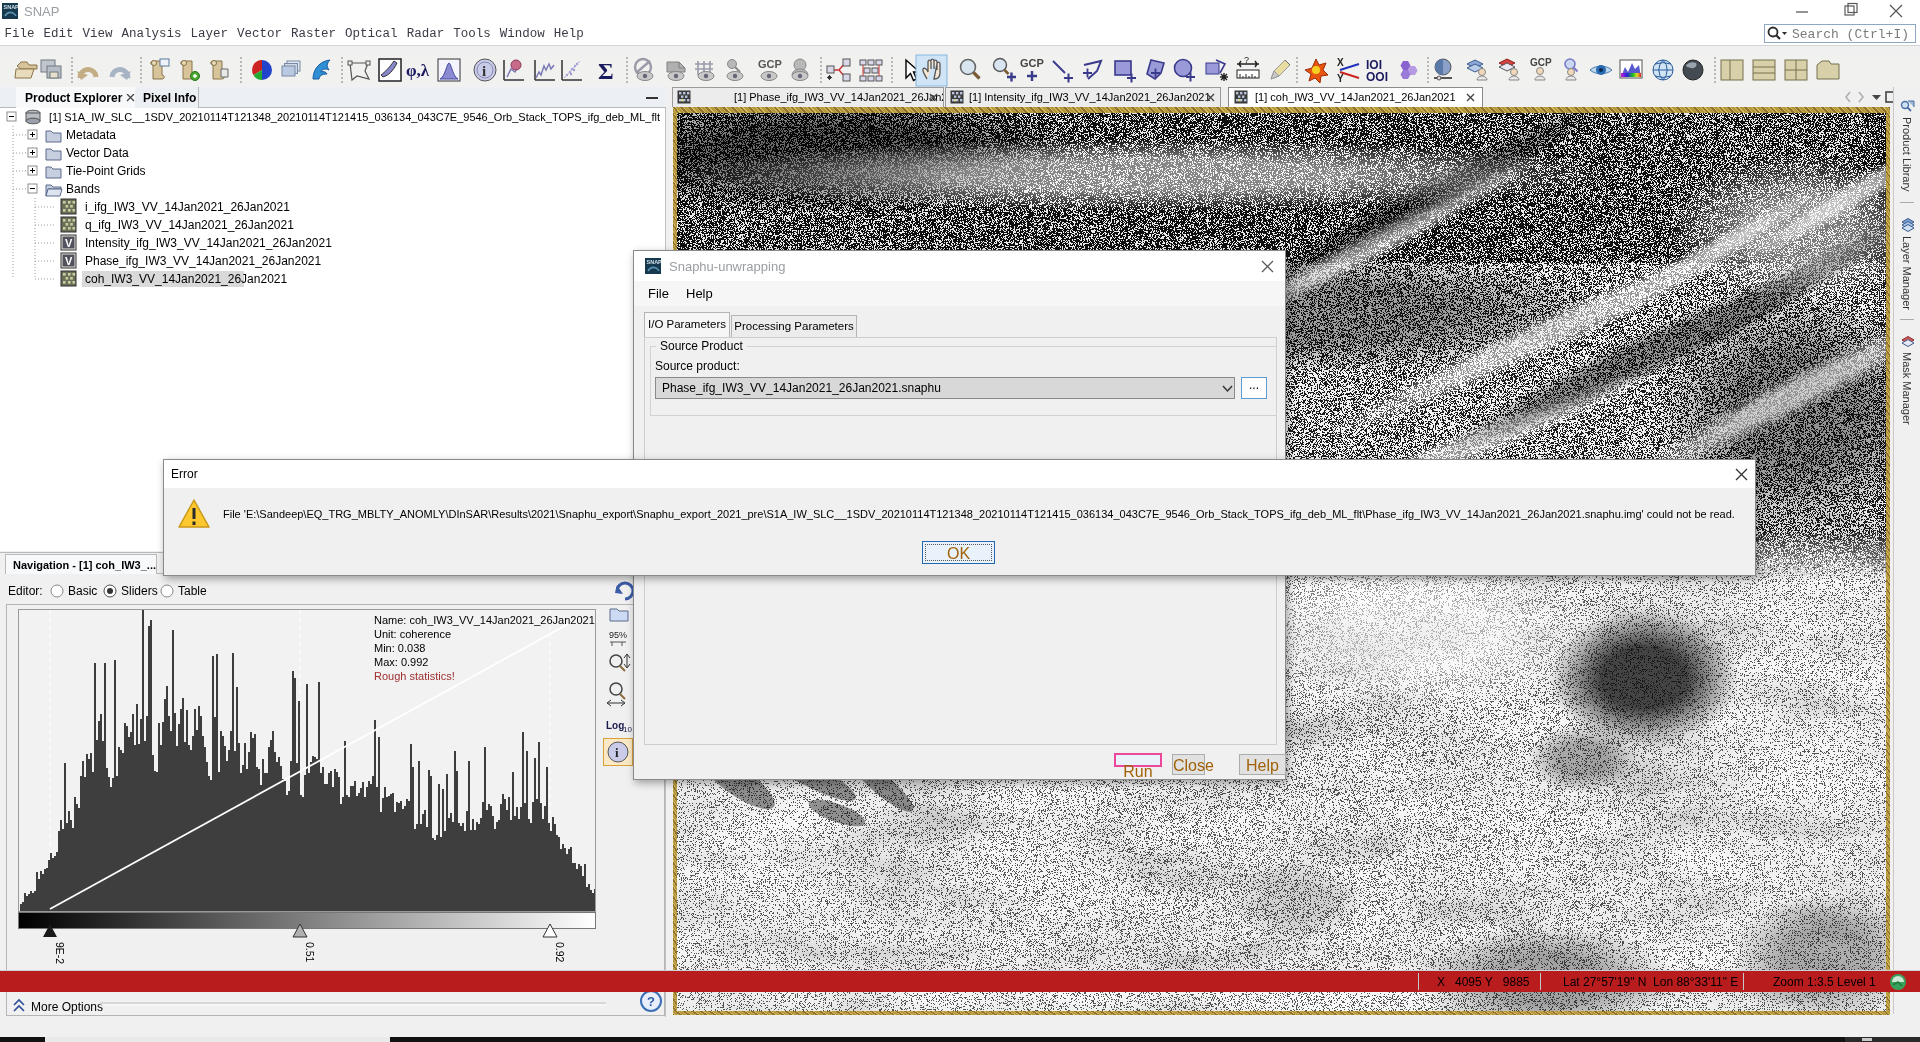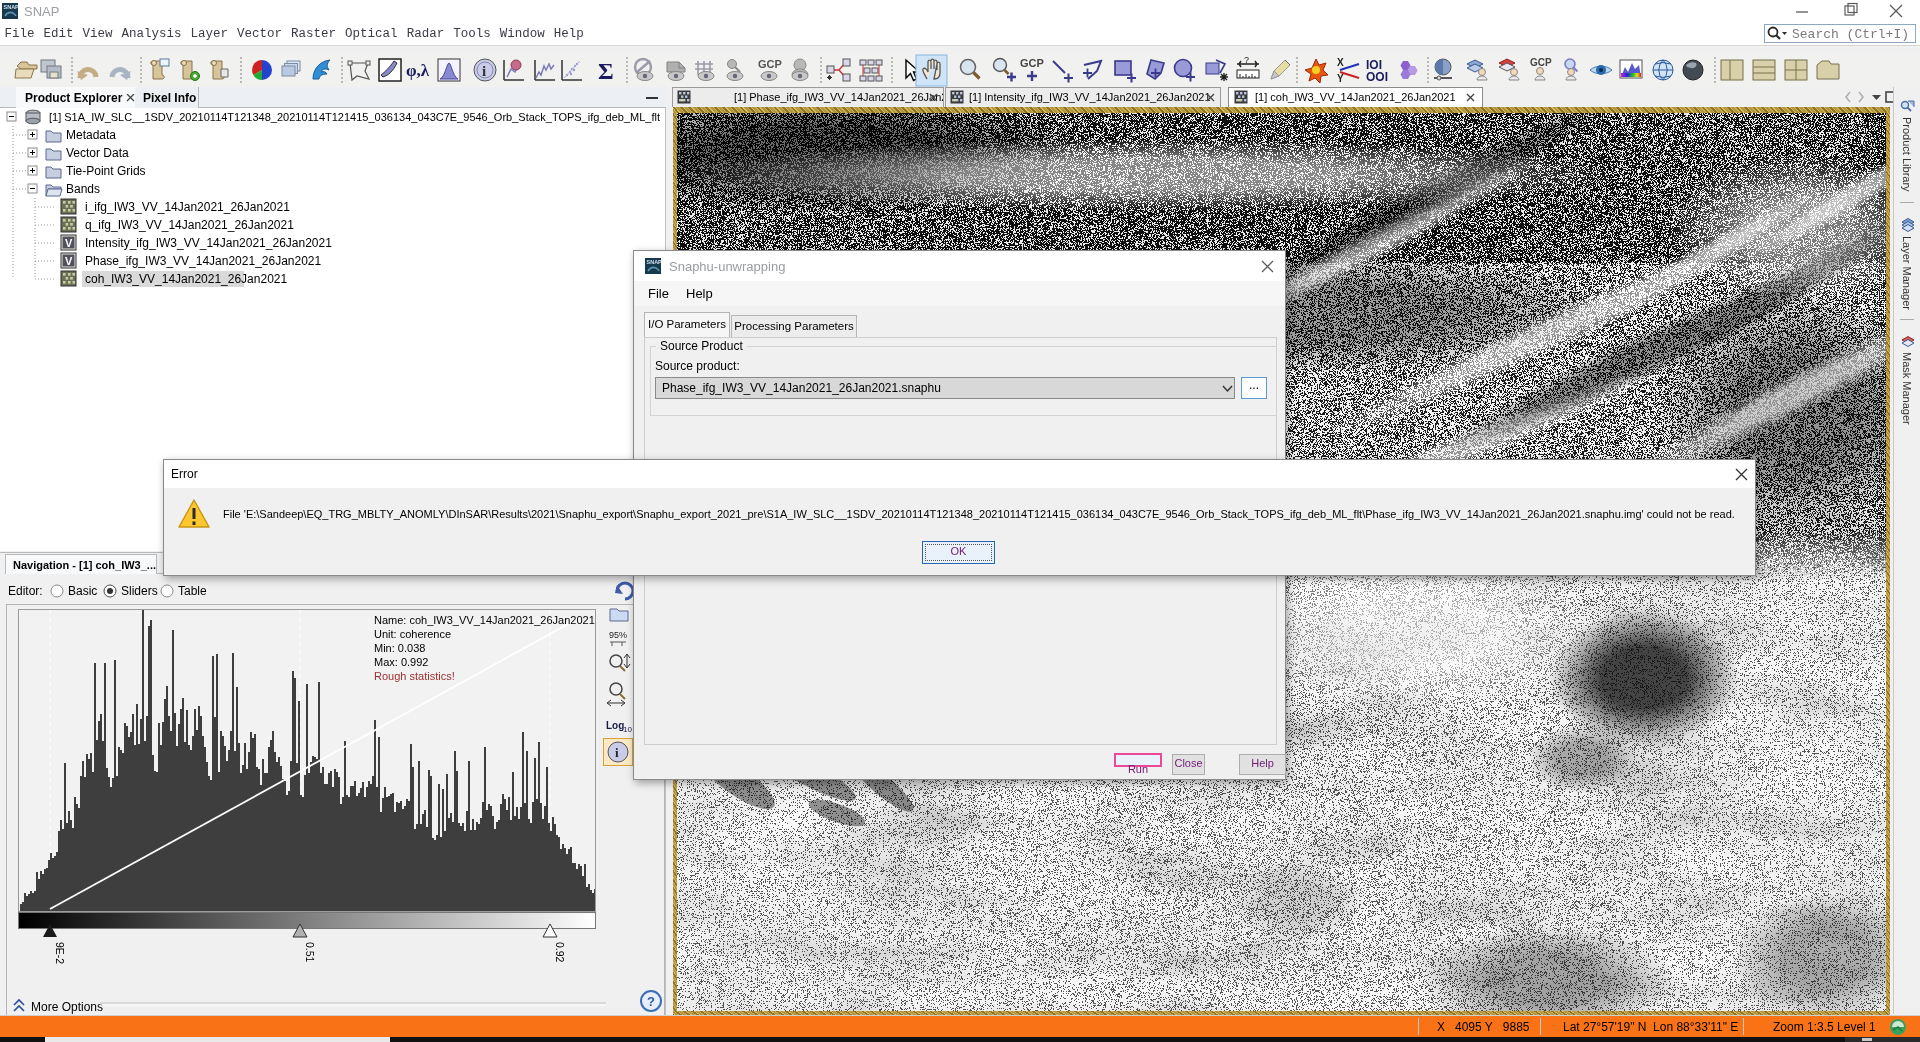--- a/index.html
+++ b/index.html
@@ -12,25 +12,25 @@
 #leftpanel{position:absolute;left:0;top:87px;width:666px;height:464px;background:#f0f0f0;}
 #lp-tabs{position:absolute;left:0;top:0;width:666px;height:21px;background:#eceff4;border-bottom:1px solid #b9b9b9;}
 .ptab{position:absolute;top:0;height:21px;font-size:12px;padding-top:4px;}
 #tree{position:absolute;left:0;top:21px;width:666px;height:443px;background:#ffffff;border-right:1px solid #c0c0c0;font-size:12px;color:#000;}
 .trow{position:absolute;left:0;height:18px;white-space:nowrap;}
 #navpanel{position:absolute;left:0;top:552px;width:666px;height:465px;background:#f0f0f0;border-right:1px solid #c0c0c0;border-top:1px solid #b9b9b9;}
 #imagearea{position:absolute;left:666px;top:87px;width:1227px;height:927px;background:#f0f0f0;}
 .itab{position:absolute;top:0;height:20px;background:#ececec;border:1px solid #9b9b9b;border-bottom:none;font-size:11px;white-space:nowrap;overflow:hidden;}
 #sarframe{position:absolute;left:7px;top:20px;width:1217px;height:908px;background:#8b8b8b;border:4px solid #b49539;border-top-width:6px;overflow:hidden;border-image:repeating-linear-gradient(45deg,#8f7430 0 2px,#d9bc5e 2px 3px,#b4953a 3px 5px,#c9ad4e 5px 6px) 6;}
 #rightdock{position:absolute;left:1893px;top:87px;width:27px;height:927px;background:#f0f0f0;border-left:1px solid #c8c8c8;}
-#statusbar{position:absolute;left:0;top:1015px;width:1920px;height:22px;background:#f97316;border-top:1px solid #d0d0d0;font-size:12px;color:#000;}
+#statusbar{position:absolute;left:0;top:970px;width:1920px;height:22px;background:#b91c1c;border-top:1px solid #d0d0d0;font-size:12px;color:#000;}
 #taskbar{position:absolute;left:0;top:1037px;width:1920px;height:5px;background:#111111;}
 .dlg{position:absolute;background:#f0f0f0;border:1px solid #8a8a8a;box-shadow:2px 3px 8px rgba(0,0,0,0.35);}
 .dlg .tbar{position:absolute;left:0;top:0;width:100%;height:30px;background:#ffffff;}
-.btn{position:absolute;background:#e1e1e1;border:1px solid #adadad;font-size:11px;text-align:center;color:#701a75;}
+.btn{position:absolute;background:#e1e1e1;border:1px solid #adadad;font-size:16px;text-align:center;color:#a16207;}
 </style>
 </head>
 <body>
 
 <div id="titlebar">
   <svg class="abs" style="left:2px;top:3px" width="16" height="16">
       <rect width="16" height="16" fill="#16394e"></rect>
       <text x="1.5" y="6" font-size="5.5" fill="#cfe0ea" font-weight="bold">SNAP</text>
       <path d="M3 13 q3 -5 8 -3 q2 1 3 3" fill="none" stroke="#5a93b4" stroke-width="1.6"></path>
     </svg>

